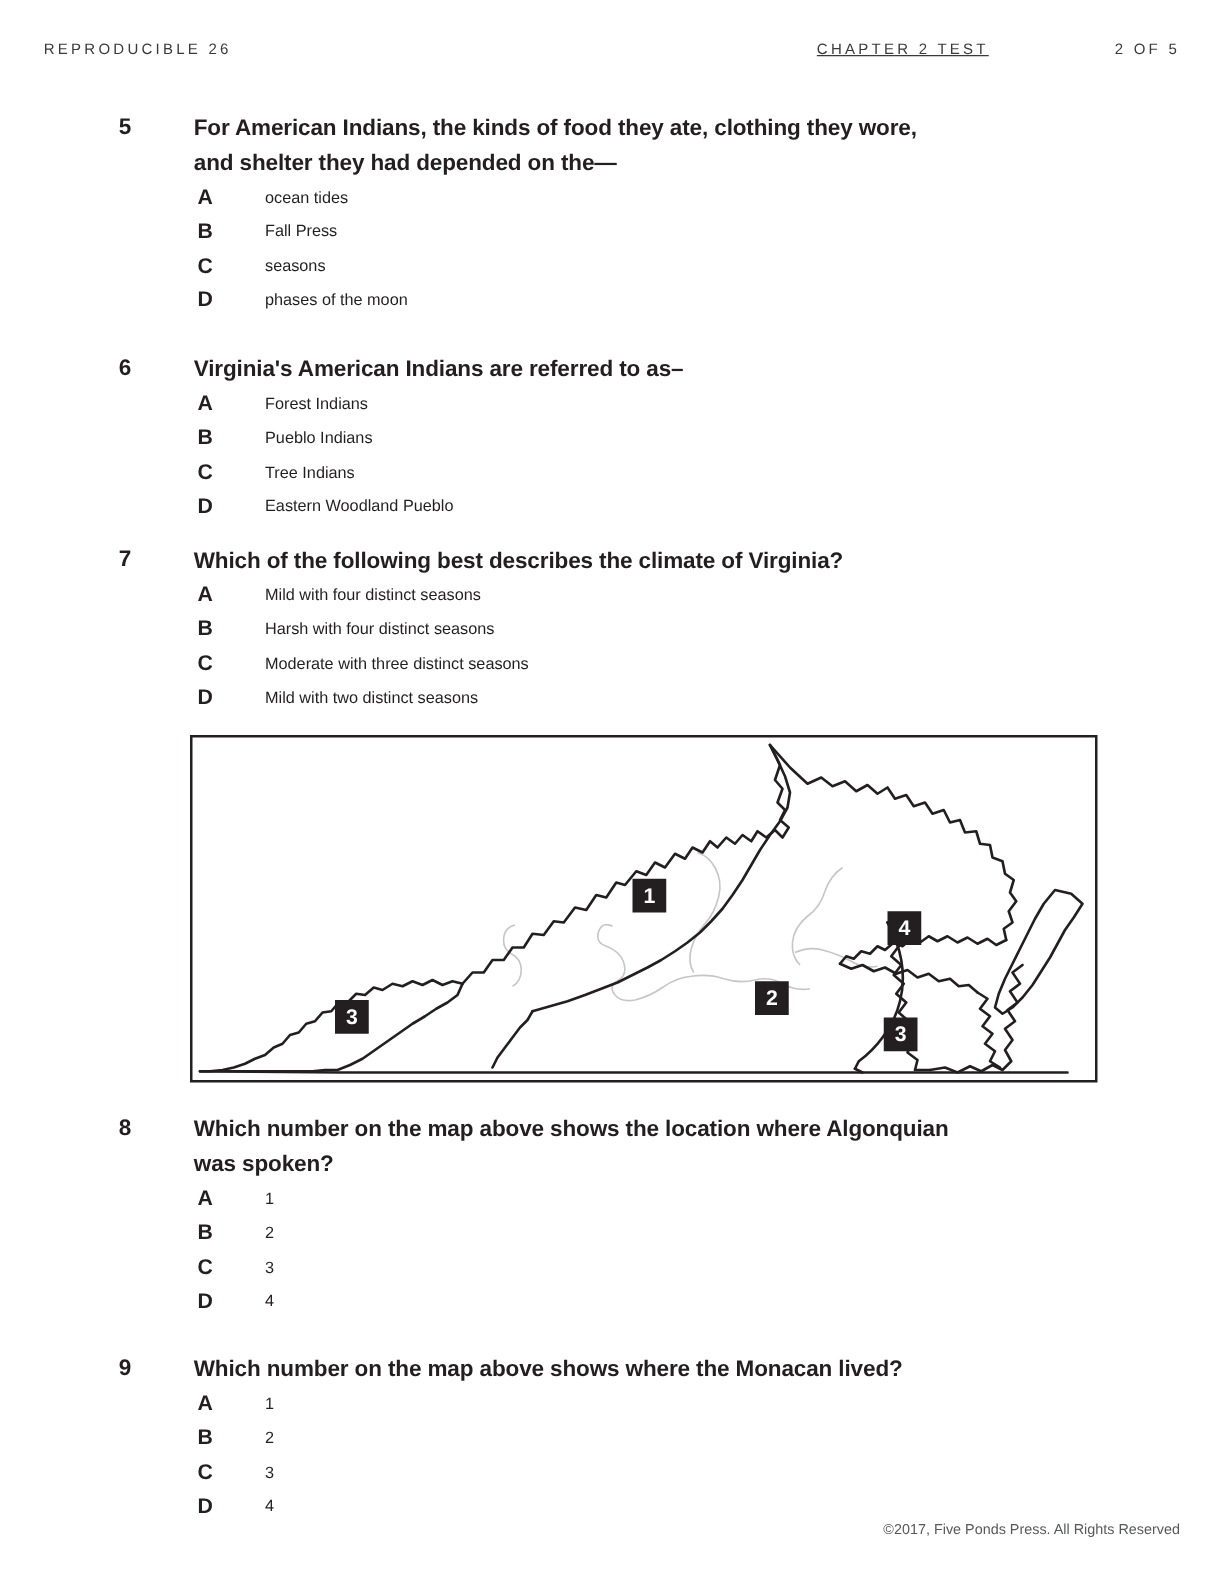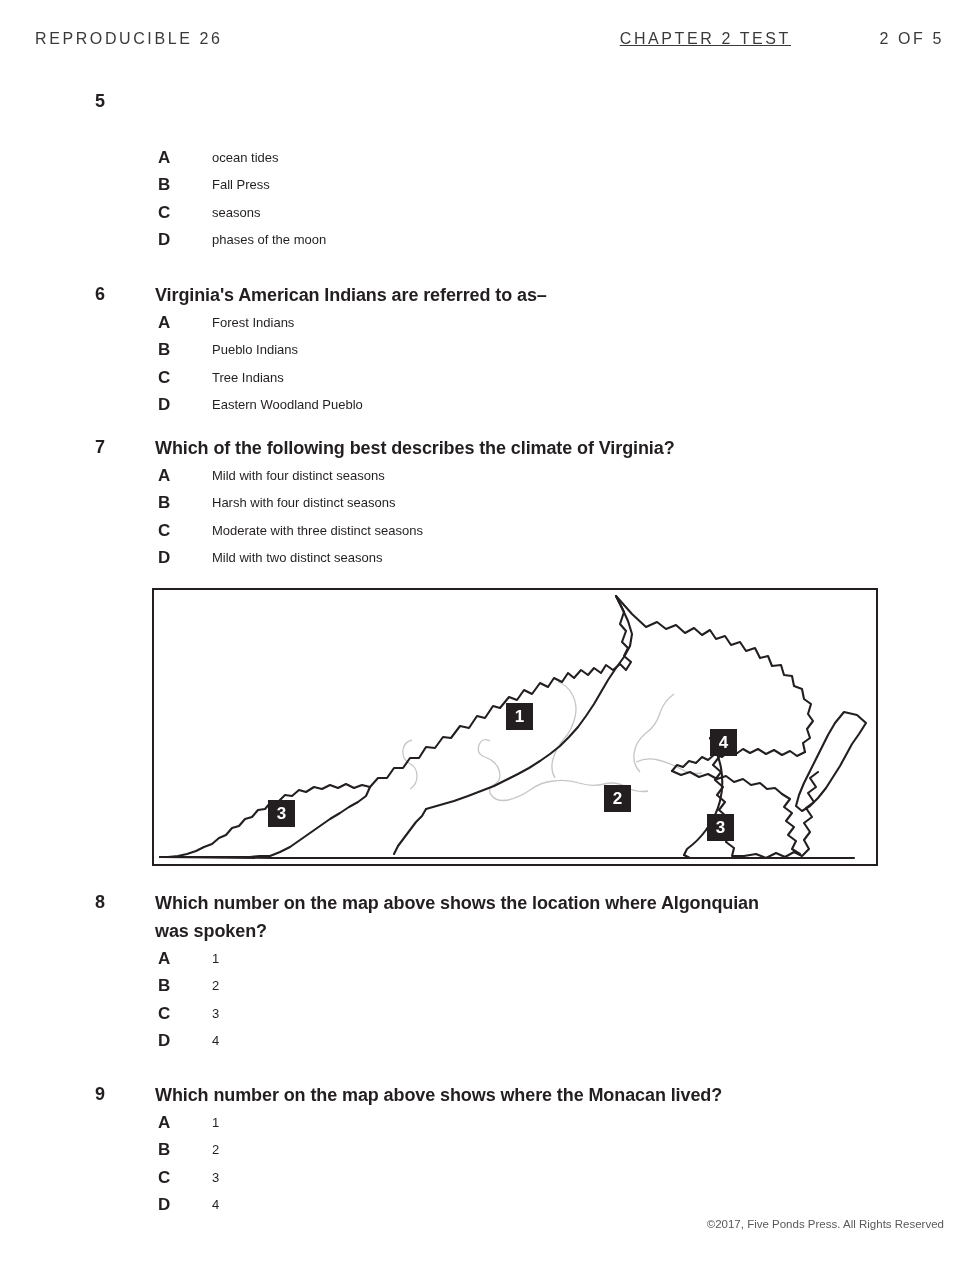--- a/index.html
+++ b/index.html
@@ -20,21 +20,21 @@
   .runhead {
     position: absolute;
     top: 28px;
     left: 0;
     width: 979px;
     height: 22px;
   }
   .runhead span {
     position: absolute;
     font-family: "Liberation Sans", sans-serif;
-    font-size: 16px;
+    font-size: 12px;
     letter-spacing: 2.6px;
     color: #3a3a3c;
     white-space: nowrap;
     line-height: 22px;
   }
   .runhead .rh-left  { left: 35px; }
   .runhead .rh-mid   { left: 0; width: 791px; text-align: right; text-decoration: underline; }
   .runhead .rh-right { right: 35px; }
 
   
@@ -140,20 +140,24 @@
 
 <div class="runhead">
   <span class="rh-left">REPRODUCIBLE 26</span>
   <span class="rh-mid">CHAPTER 2 TEST</span>
   <span class="rh-right">2 OF 5</span>
 </div>
 
 <div class="qblock" style="top:88px;">
   <div class="qrow" style="height:56px;">
     <div class="qnum">5</div>
+    <div class="qstem">
+      <span>For American Indians, the kinds of food they ate, clothing they wore,</span>
+      <span class="l2">and shelter they had depended on the—</span>
+    </div>
   </div>
   <div class="opt">
     <span class="opt-letter">A</span>
     <span class="opt-text">ocean tides</span>
   </div>
   <div class="opt">
     <span class="opt-letter">B</span>
     <span class="opt-text">Fall Press</span>
   </div>
   <div class="opt">

